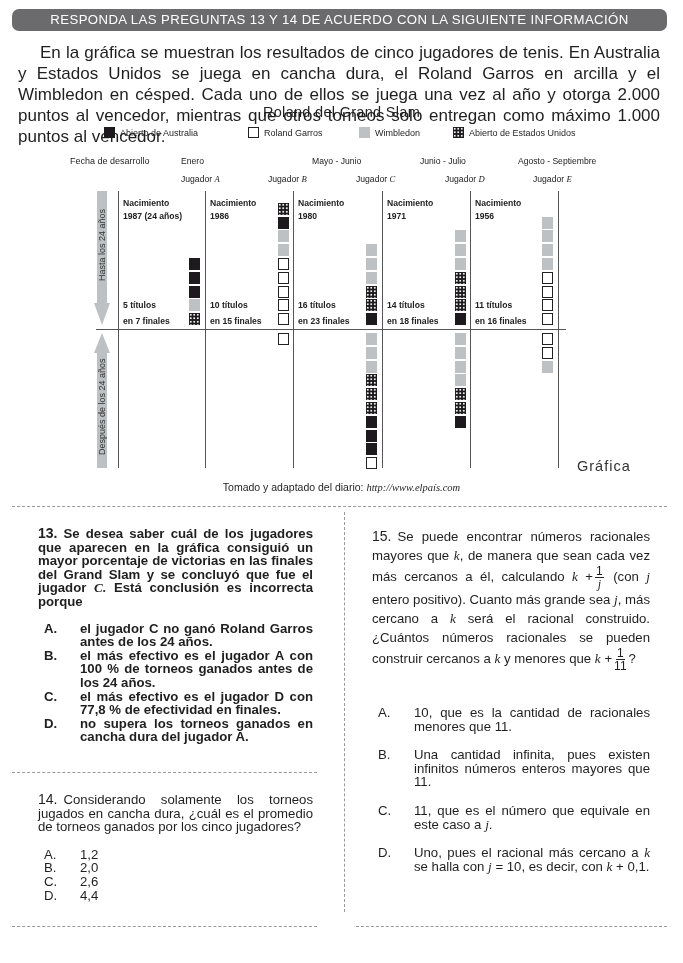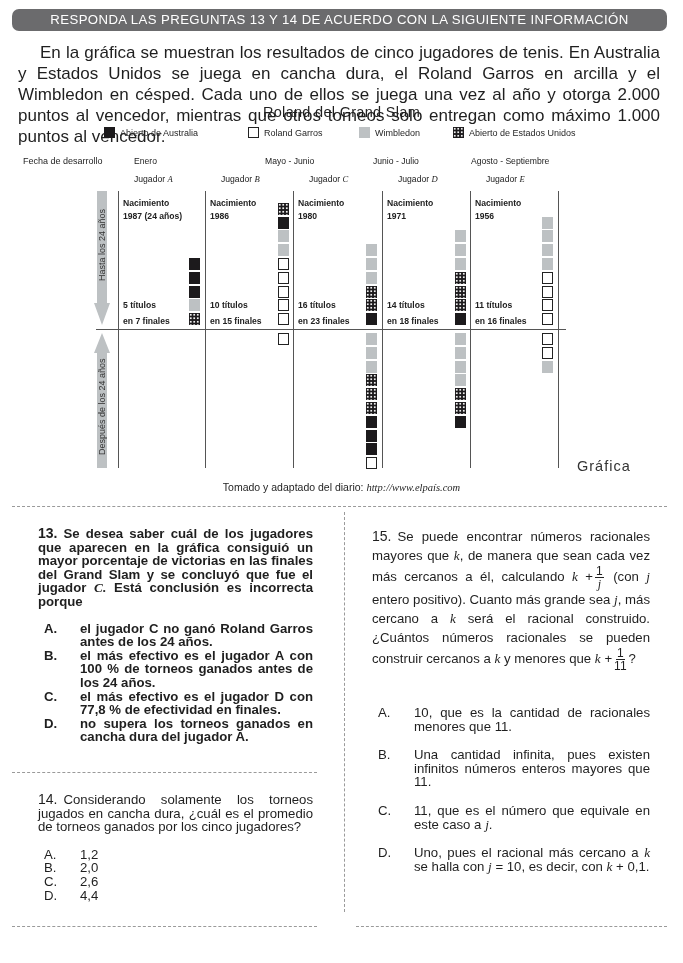--- a/index.html
+++ b/index.html
@@ -24,21 +24,21 @@
   .legend { position: absolute; top: 127px; font-size: 9px; display: flex; align-items: center; }
   .legend .sw { width: 11px; height: 11px; margin-right: 5px; box-sizing: border-box; }
   .sw.australia { background: #1c1a1c; }
   .sw.roland { background: #fff; border: 1.6px solid #222; }
   .sw.wimbledon { background: #bdc1c3; }
   .sw.usopen {
     background-color: #1c1a1c;
     background-image: radial-gradient(circle, #f0f0f0 1px, transparent 1.3px);
     background-size: 3.5px 3.5px;
   }
-  .row-label { position: absolute; font-size: 9px; }
+  .row-label { position: absolute; font-size: 9px; margin-left: 47px; }
   .small { font-size: 8.6px; color: #222; }
   .vline { position: absolute; width: 1.4px; background: #555; }
   .hline { position: absolute; height: 1.4px; background: #555; }
   .pcell { position: absolute; font-size: 8.6px; line-height: 16px; color: #222; font-weight: bold; }
   .block { position: absolute; width: 11px; height: 12px; box-sizing: border-box; }
   .block.australia { background: #1c1a1c; }
   .block.roland { background: #fff; border: 1.6px solid #222; }
   .block.wimbledon { background: #bdc1c3; }
   .block.usopen {
     background-color: #1c1a1c;

